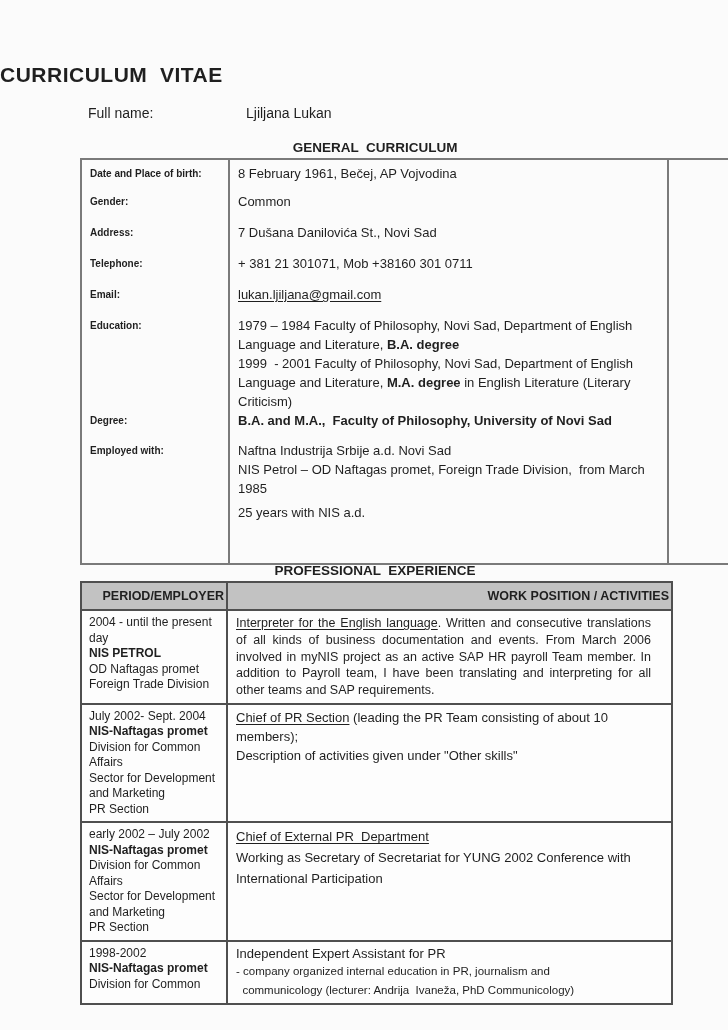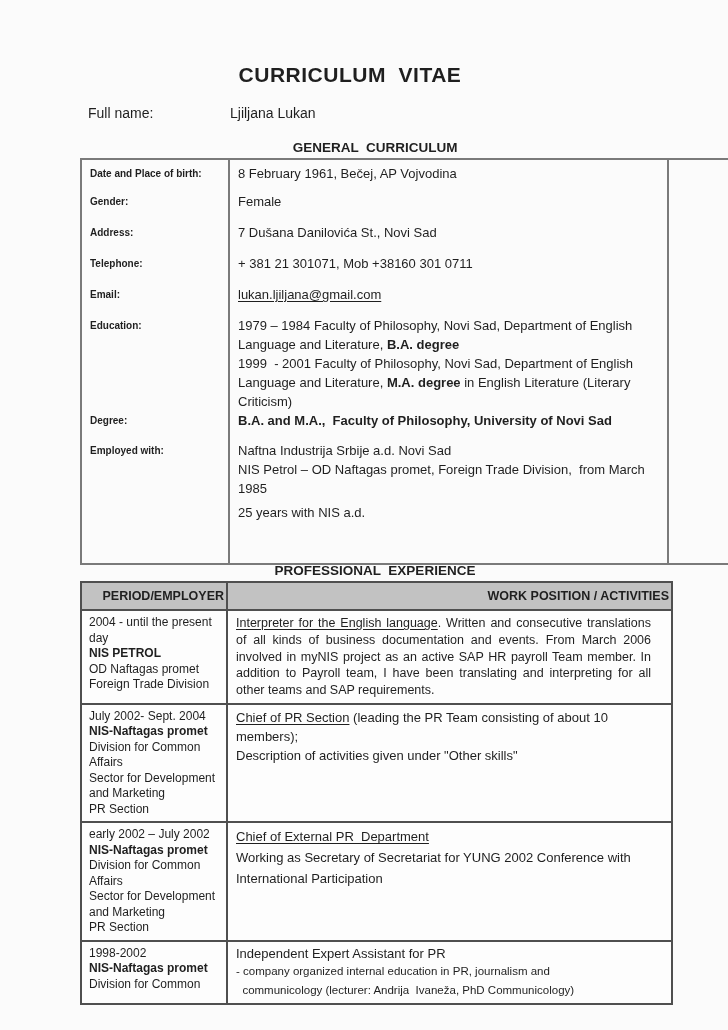--- a/index.html
+++ b/index.html
@@ -12,26 +12,25 @@
     background: var(--page-bg, #fbfbfb);
     color: var(--text, #1f1f1f);
     overflow: hidden;
   }
   .b { font-weight: bold; }
   .u { text-decoration: underline; text-underline-offset: 2px; }
   .sm { font-size: 11.5px; }
 
   .doc-title {
     position: absolute; top: 63px; left: 0; width: 700px;
-    text-align: center;
     font-size: 21px; font-weight: bold; letter-spacing: 0.5px;
     white-space: pre;
   }
   .fullname-label { position: absolute; top: 105px; left: 88px; font-size: 14px; }
-  .fullname-value { position: absolute; top: 105px; left: 230px; font-size: 14px; }
+  .fullname-value { position: absolute; top: 105px; left: 246px; font-size: 14px; }
 
   .section-heading {
     position: absolute; left: 80px; width: 590px;
     text-align: center; font-size: 13.5px; font-weight: bold;
     white-space: pre;
   }
   .gi-heading { top: 140px; }
   .pe-heading { top: 563px; }
 
   
@@ -111,21 +110,21 @@
     <div class="gi-rows" id="gi-rows">
         <div class="gi-row">
           <div class="gi-label">Date and Place of birth:</div>
           <div class="gi-value">
             <div class="para"><span>8 February 1961, Bečej, AP Vojvodina</span></div>
           </div>
         </div>
         <div class="gi-row">
           <div class="gi-label">Gender:</div>
           <div class="gi-value">
-            <div class="para"><span>Female</span></div>
+            <div class="para"><span>Common</span></div>
           </div>
         </div>
         <div class="gi-row">
           <div class="gi-label">Address:</div>
           <div class="gi-value">
             <div class="para"><span>7 Dušana Danilovića St., Novi Sad</span></div>
           </div>
         </div>
         <div class="gi-row">
           <div class="gi-label">Telephone:</div>

